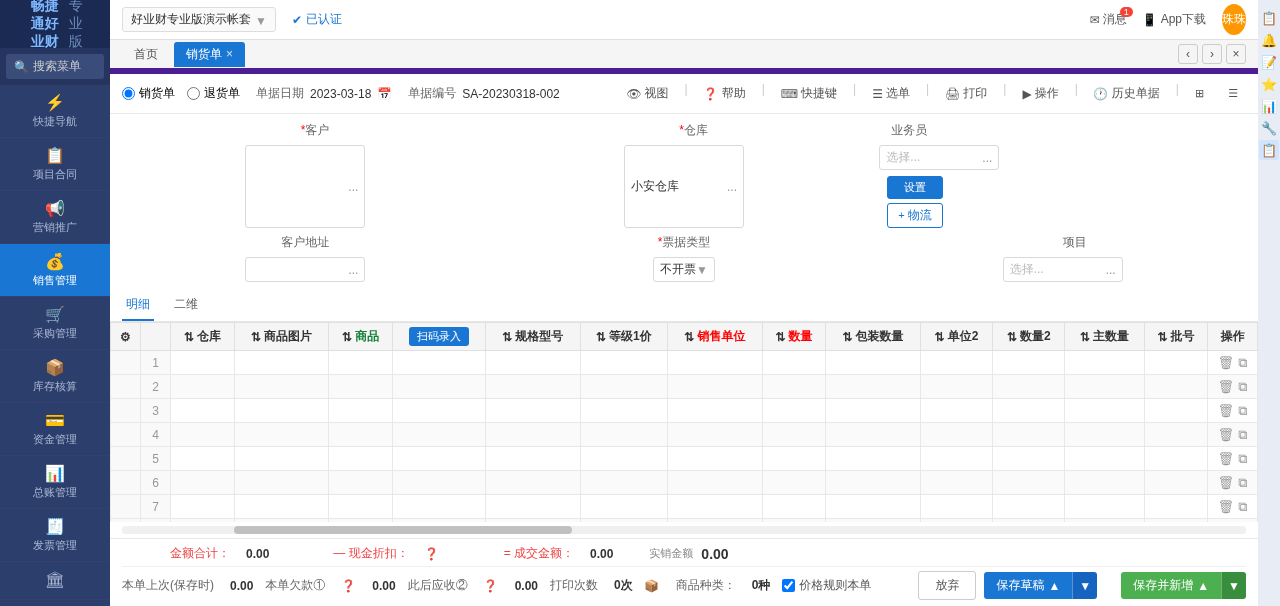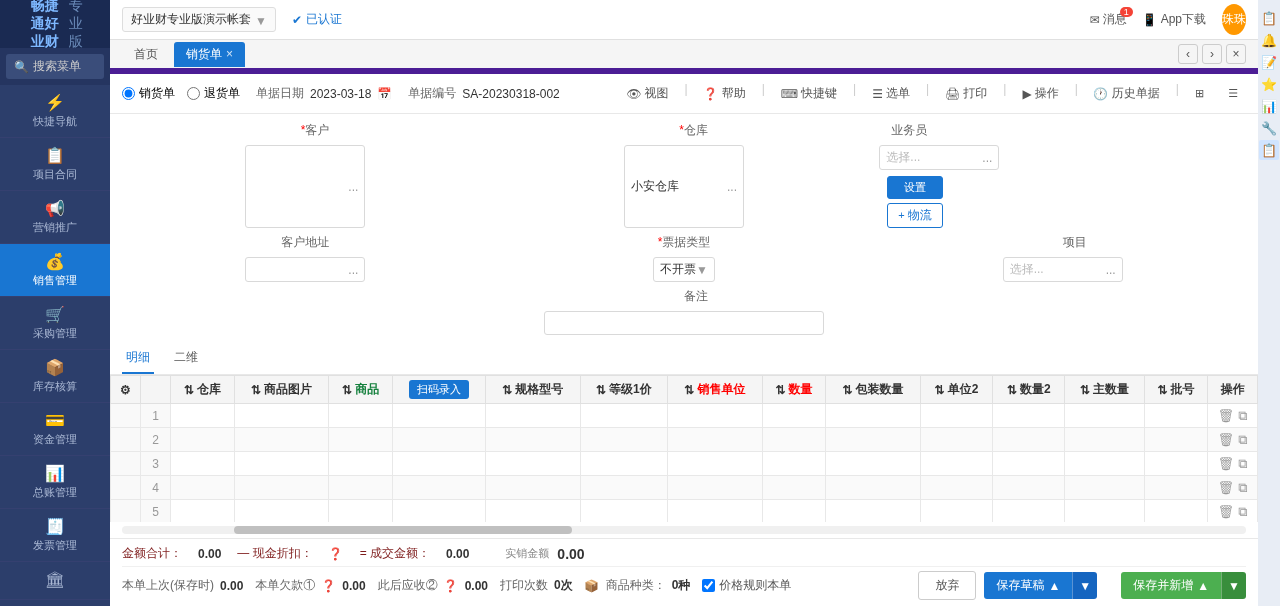--- a/index.html
+++ b/index.html
@@ -79,24 +79,24 @@
     .row-num { text-align: center; color: #999; background: #f9f9f9 !important; width: 20px; }
     .subtotal-row td { background: #fff8e1 !important; font-weight: bold; color: #555; }
     .subtotal-label { color: #888; padding: 3px 8px; }
     .ops-cell { display: flex; align-items: center; gap: 4px; justify-content: center; }
     .ops-cell .op-icon { color: #999; cursor: pointer; font-size: 13px; }
     .gear-col { background: #f5f5f5; }
 
     
     .form-footer { padding: 6px 12px; border-top: 1px solid #e8e8e8; background: #fff; flex-shrink: 0; }
     .footer-row1 { display: flex; align-items: center; gap: 16px; padding-bottom: 4px; border-bottom: 1px solid #f0f0f0; }
-    .footer-label { color: #7f1d1d; }
+    .footer-label { color: #ef4444; margin-left: 48px; }
     .footer-val { color: #333; font-weight: bold; }
     .footer-row2 { display: flex; align-items: center; gap: 12px; padding-top: 4px; }
-    .footer-info { display: flex; align-items: center; gap: 6px; color: #666; }
+    .footer-info { display: flex; align-items: center; gap: 16px; color: #666; }
     .footer-actions { margin-left: auto; display: flex; align-items: center; gap: 8px; }
     .btn-abandon { border: 1px solid #ccc; background: #fff; padding: 5px 16px; border-radius: 3px; cursor: pointer; color: #555; }
     .btn-save-draft { background: #1976d2; color: #fff; border: none; padding: 5px 12px; border-radius: 3px 0 0 3px; cursor: pointer; display: flex; align-items: center; gap: 4px; }
     .btn-save-draft-arrow { background: #1565c0; color: #fff; border: none; padding: 5px 6px; border-radius: 0 3px 3px 0; cursor: pointer; border-left: 1px solid rgba(255,255,255,0.3); }
     .btn-save-new { background: #4caf50; color: #fff; border: none; padding: 5px 12px; border-radius: 3px 0 0 3px; cursor: pointer; display: flex; align-items: center; gap: 4px; margin-left: 16px; }
     .btn-save-new-arrow { background: #388e3c; color: #fff; border: none; padding: 5px 6px; border-radius: 0 3px 3px 0; cursor: pointer; border-left: 1px solid rgba(255,255,255,0.3); }
     .realamt-box { display: flex; align-items: center; gap: 8px; margin-left: 20px; }
     .realamt-label { color: #888; font-size: 11px; }
     .realamt-val { color: #333; font-weight: bold; font-size: 14px; }
     .checkbox-label { display: flex; align-items: center; gap: 4px; color: #555; }
@@ -318,24 +318,20 @@
         </div>
       </div>
       <div class="form-row">
         <span class="form-label">项目</span>
         <div class="form-input">
           <span style="color:#bbb;">选择...</span>
           <span class="dots">...</span>
         </div>
       </div>
 
-      <div class="form-row form-memo">
-        <span class="form-label">备注</span>
-        <div class="memo-input"></div>
-      </div>
     </div>
 
     <div class="tab-section">
       <div class="tab-link active">明细</div>
       <div class="tab-link">二维</div>
     </div>
 
     <div class="table-wrap">
       <table>
         <thead>

